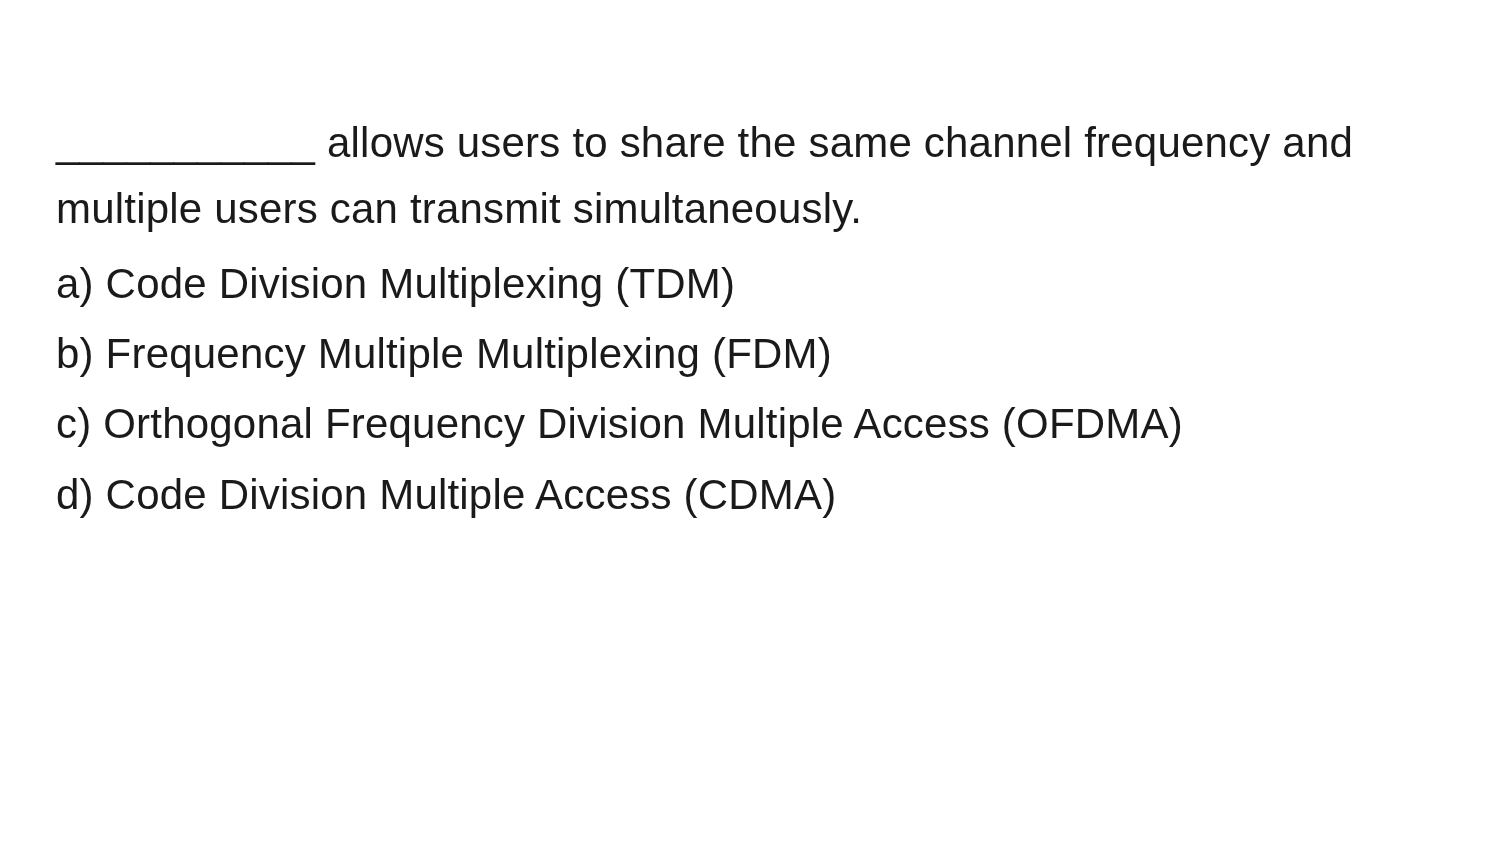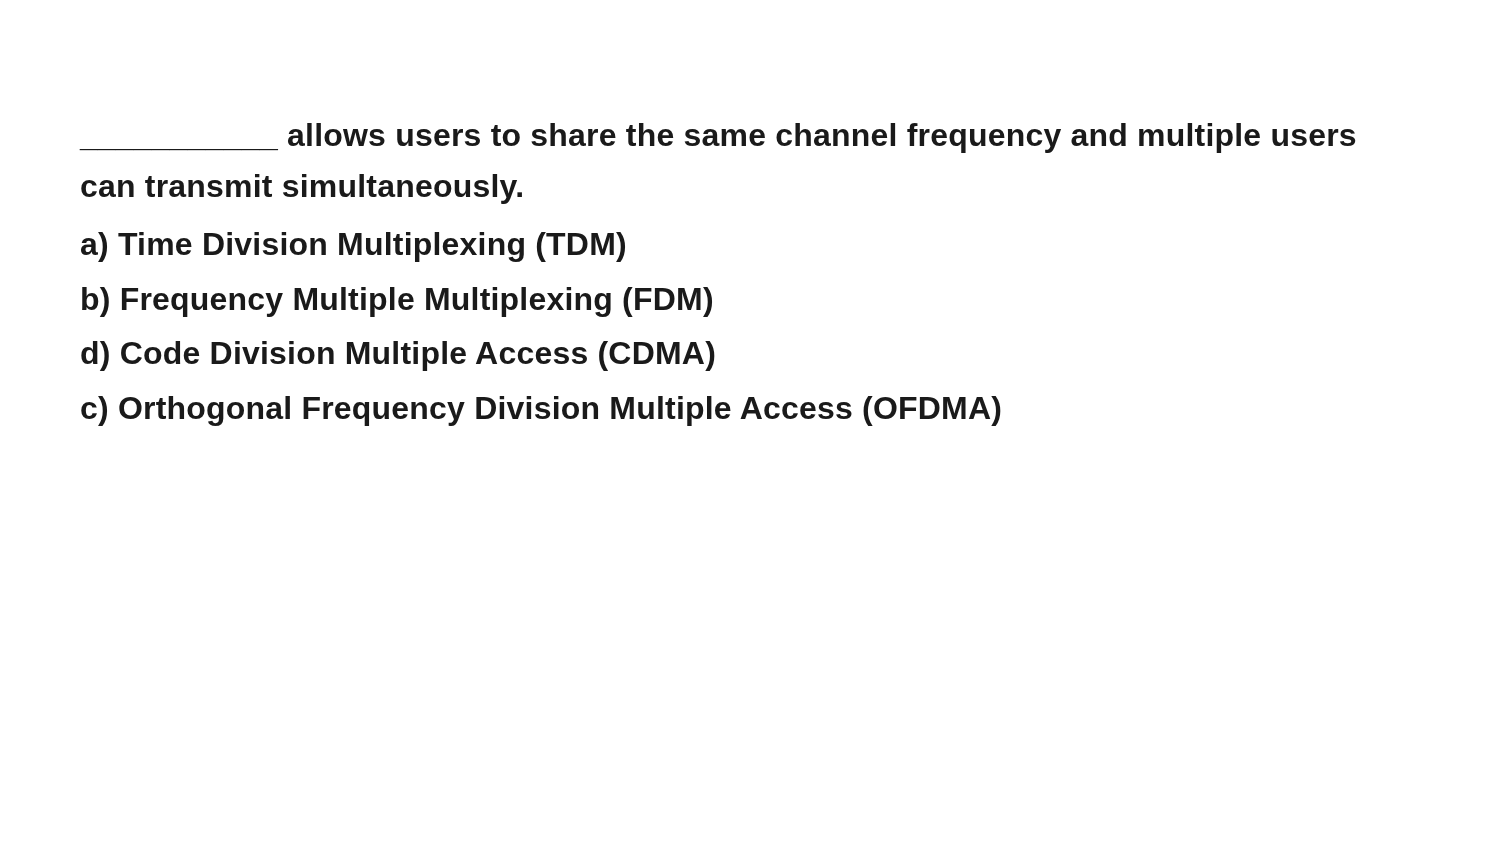--- a/index.html
+++ b/index.html
@@ -8,40 +8,40 @@
     box-sizing: border-box;
   }
   html, body {
     width: 1500px;
     height: 864px;
     background: #ffffff;
     font-family: -apple-system, BlinkMacSystemFont, "Segoe UI", Helvetica, Arial, sans-serif;
     color: #1a1a1a;
   }
   .page {
-    padding: 110px 80px 40px 80px;
-    font-size: 32px;
+    padding: 110px 80px 40px 56px;
+    font-size: 42px;
     line-height: 1.58;
     letter-spacing: 0.2px;
-    font-weight: 700;
+    font-weight: 400;
   }
   .question-stem {
     margin-bottom: 8px;
   }
   .blank {
     display: inline;
   }
   .option {
     margin-top: 4px;
   }
 </style>
 </head>
 <body>
 
 <div class="page">
   <div class="question-stem">
     <span class="blank">___________</span><span> allows users to share the same channel frequency and multiple users can transmit simultaneously.</span>
   </div>
-  <div class="option">a) Time Division Multiplexing (TDM)</div>
+  <div class="option">a) Code Division Multiplexing (TDM)</div>
   <div class="option">b) Frequency Multiple Multiplexing (FDM)</div>
+  <div class="option">c) Orthogonal Frequency Division Multiple Access (OFDMA)</div>
   <div class="option">d) Code Division Multiple Access (CDMA)</div>
-  <div class="option">c) Orthogonal Frequency Division Multiple Access (OFDMA)</div>
 </div>
 
 </body></html>

